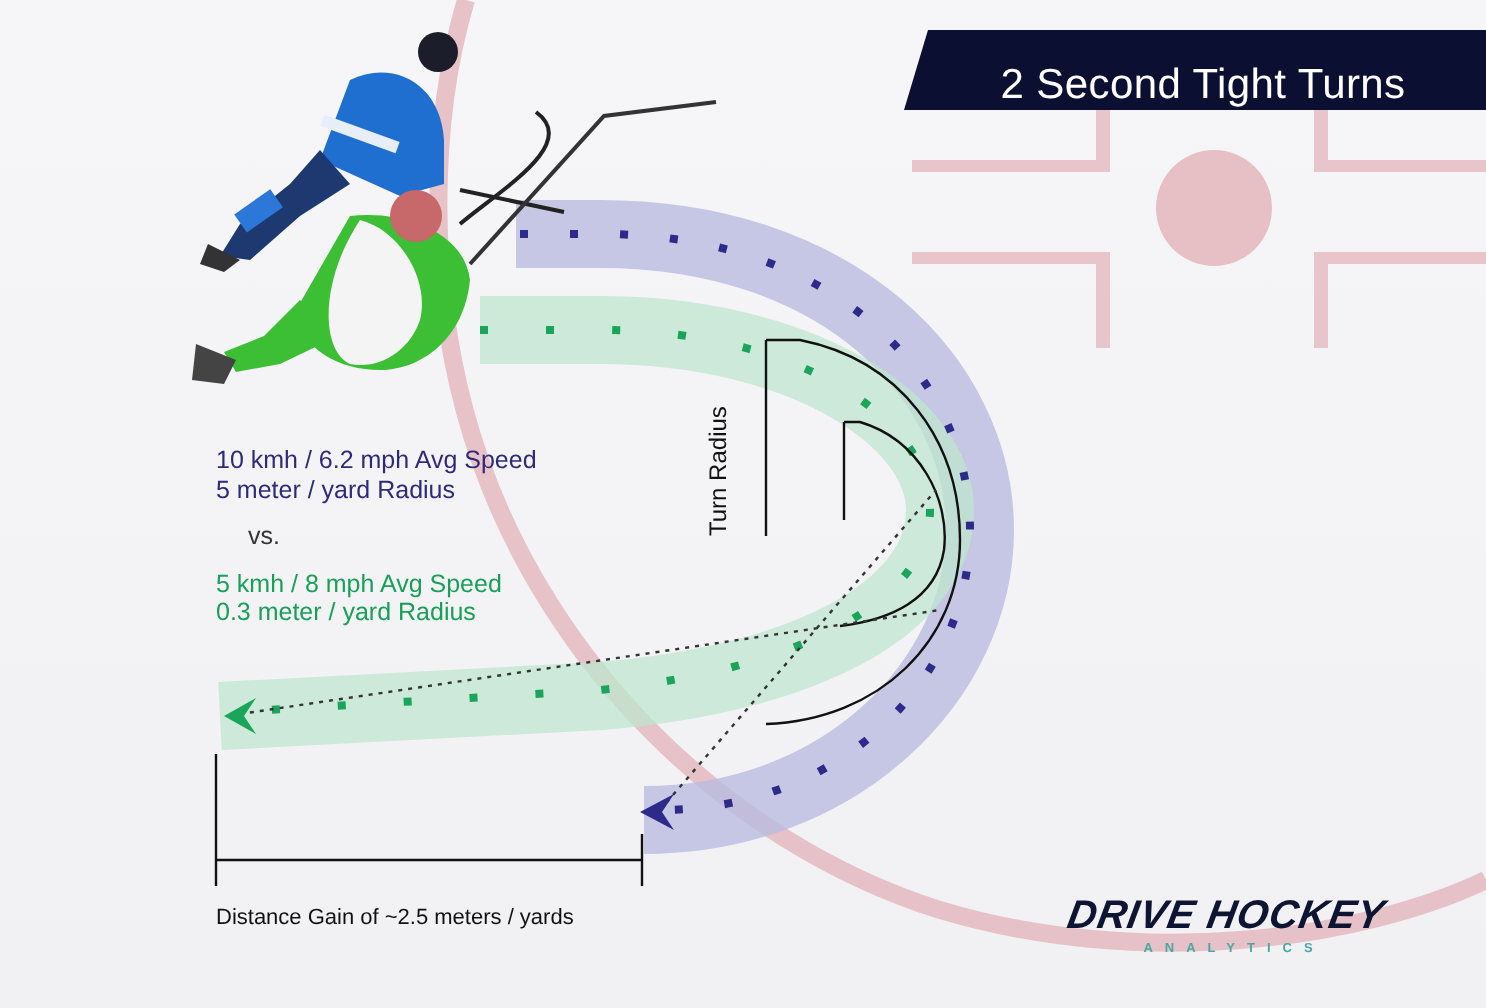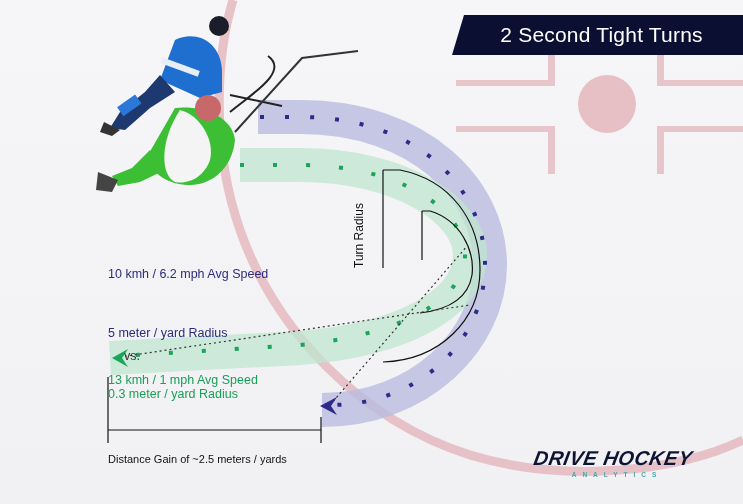--- a/index.html
+++ b/index.html
@@ -1,22 +1,22 @@
 <!DOCTYPE html>
 <html><head>
 <meta charset="utf-8">
 <style>
   html, body { margin:0; padding:0; }
   body { width:743px; height:504px; overflow:hidden; background:#f3f3f6; font-family:"Liberation Sans", sans-serif; }
   .stage { position:relative; width:743px; height:504px; background:linear-gradient(180deg,#f6f6f8 0%,#f1f1f4 100%); overflow:hidden; }
   svg.scene { position:absolute; left:0; top:0; }
-  .title-banner { position:absolute; left:452px; top:15px; width:291px; height:40px; background:#0b1033; clip-path:polygon(12px 0,100% 0,100% 100%,0 100%); display:flex; align-items:center; justify-content:center; }
+  .title-banner { position:absolute; left:452px; top:15px; width:291px; height:40px; background:#0b1033; clip-path:polygon(12px 0,100% 0,100% 100%,0 100%); display:flex; align-items:flex-end; justify-content:center; }
   .title-banner span { color:#ffffff; font-size:21px; letter-spacing:0.2px; padding-left:8px; }
   .legend { position:absolute; left:108px; top:223px; font-size:12.5px; line-height:14.5px; }
-  .legend .blue { color:#2e2a7a;margin-top:44px; }
+  .legend .blue { color:#2e2a7a; }
   .legend .green { color:#18a058; }
   .legend .vs { color:#333; margin:9px 0 9px 16px; }
   .turn-radius { position:absolute; left:352px; top:233px; transform:rotate(-90deg); transform-origin:left top; font-size:12px; color:#111; white-space:nowrap; }
   .distance { position:absolute; left:108px; top:453px; font-size:11px; color:#111; }
   .logo { position:absolute; left:522px; top:447px; text-align:center; width:182px; }
   .logo .main { font-size:20px; font-weight:bold; font-style:italic; color:#0e1533; letter-spacing:0.5px; transform:skewX(-10deg); }
   .logo .sub { font-size:6.5px; letter-spacing:6px; color:#4aa7a6; font-weight:bold; margin-top:1px; padding-left:8px; }
 </style>
 </head>
 <body>
@@ -83,21 +83,21 @@
   </svg>
 
   <div class="title-banner">
     <span>2 Second Tight Turns</span>
   </div>
 
   <div class="legend">
     <div class="blue">10 kmh / 6.2 mph Avg Speed</div>
     <div class="blue">5 meter / yard Radius</div>
     <div class="vs">vs.</div>
-    <div class="green">13 kmh / 1 mph Avg Speed</div>
+    <div class="green">5 kmh / 8 mph Avg Speed</div>
     <div class="green">0.3 meter / yard Radius</div>
   </div>
 
   <div class="turn-radius" style="top:268px;">Turn Radius</div>
 
   <div class="distance">Distance Gain of ~2.5 meters / yards</div>
 
   <div class="logo">
     <div class="main">DRIVE HOCKEY</div>
     <div class="sub">ANALYTICS</div>

